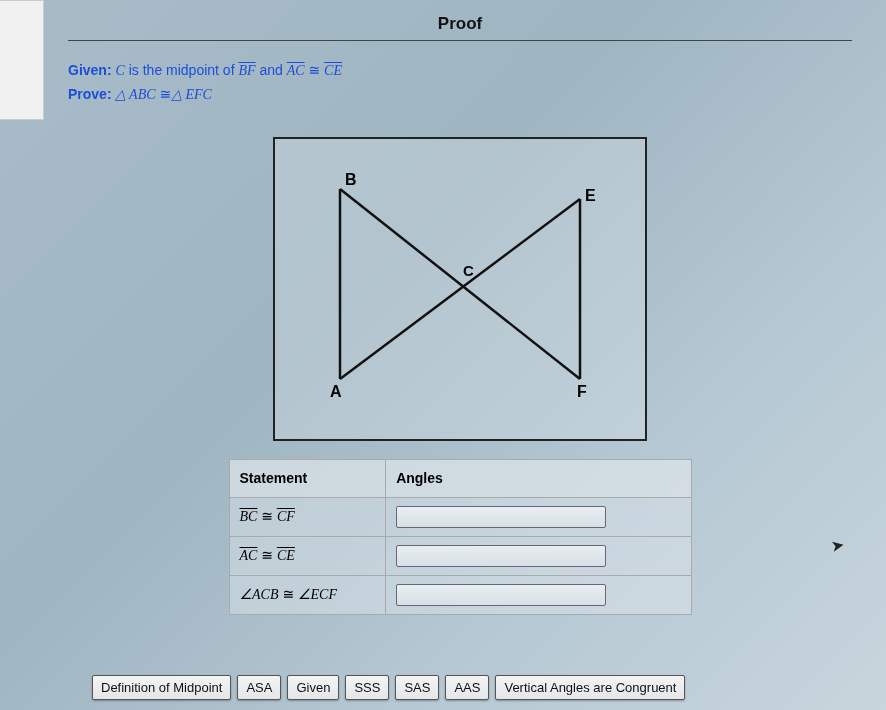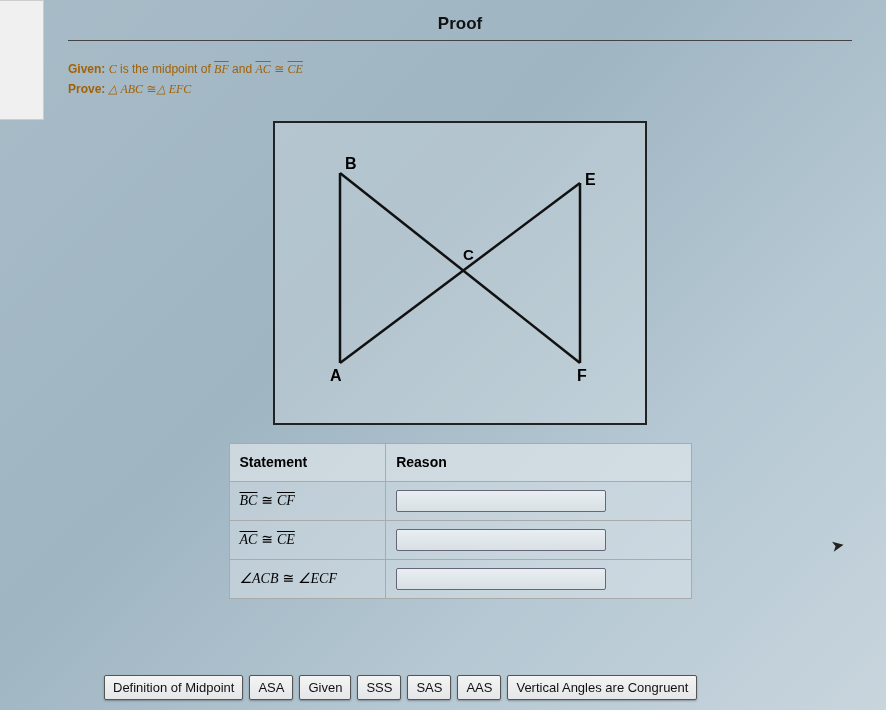--- a/index.html
+++ b/index.html
@@ -35,24 +35,24 @@
     font-weight: bold;
     font-size: 17px;
     color: #111;
     padding: 4px 0 6px 0;
   }
   .hr {
     border-bottom: 1px solid #444;
     margin-bottom: 18px;
   }
   .given-prove {
-    font-size: 12px;
-    color: #a16207;
+    font-size: 14px;
+    color: #1d4ed8;
     line-height: 1.7;
-    margin-bottom: 21px;
+    margin-bottom: 30px;
   }
   .bold { font-weight: bold; }
   .math-i { font-style: italic; font-family: "Cambria Math", Georgia, serif; }
   .overline-wrap {
     display: inline-block;
     position: relative;
     text-decoration: overline;
     font-family: "Cambria Math", Georgia, serif;
     font-style: italic;
   }
@@ -94,21 +94,21 @@
   .dropzone {
     display: block;
     width: 210px;
     height: 22px;
     border: 1px solid #667;
     background: linear-gradient(#e8eef1,#d8e0e5);
     border-radius: 2px;
   }
   .tiles {
     position: absolute;
-    left: 104px;
+    left: 92px;
     bottom: 10px;
     display: flex;
     gap: 6px;
   }
   .tile {
     border: 1px solid #555;
     background: linear-gradient(#f4f4f4,#e4e6e8);
     padding: 4px 8px;
     font-size: 13px;
     color: #111;
@@ -160,21 +160,21 @@
         <text x="292" y="248" font-size="16" font-weight="bold" font-family="Arial">F</text>
       </svg>
     </div>
   </div>
 
   <div class="table-wrap">
     <table class="proof">
       <tbody>
           <tr>
         <th>Statement</th>
-        <th>Reason</th>
+        <th>Angles</th>
       </tr>
       <tr>
         <td>
           <span class="overline-wrap">BC</span><span> ≅ </span><span class="overline-wrap">CF</span>
         </td>
         <td>
               <span class="dropzone"></span>
             </td>
       </tr>
       <tr>

